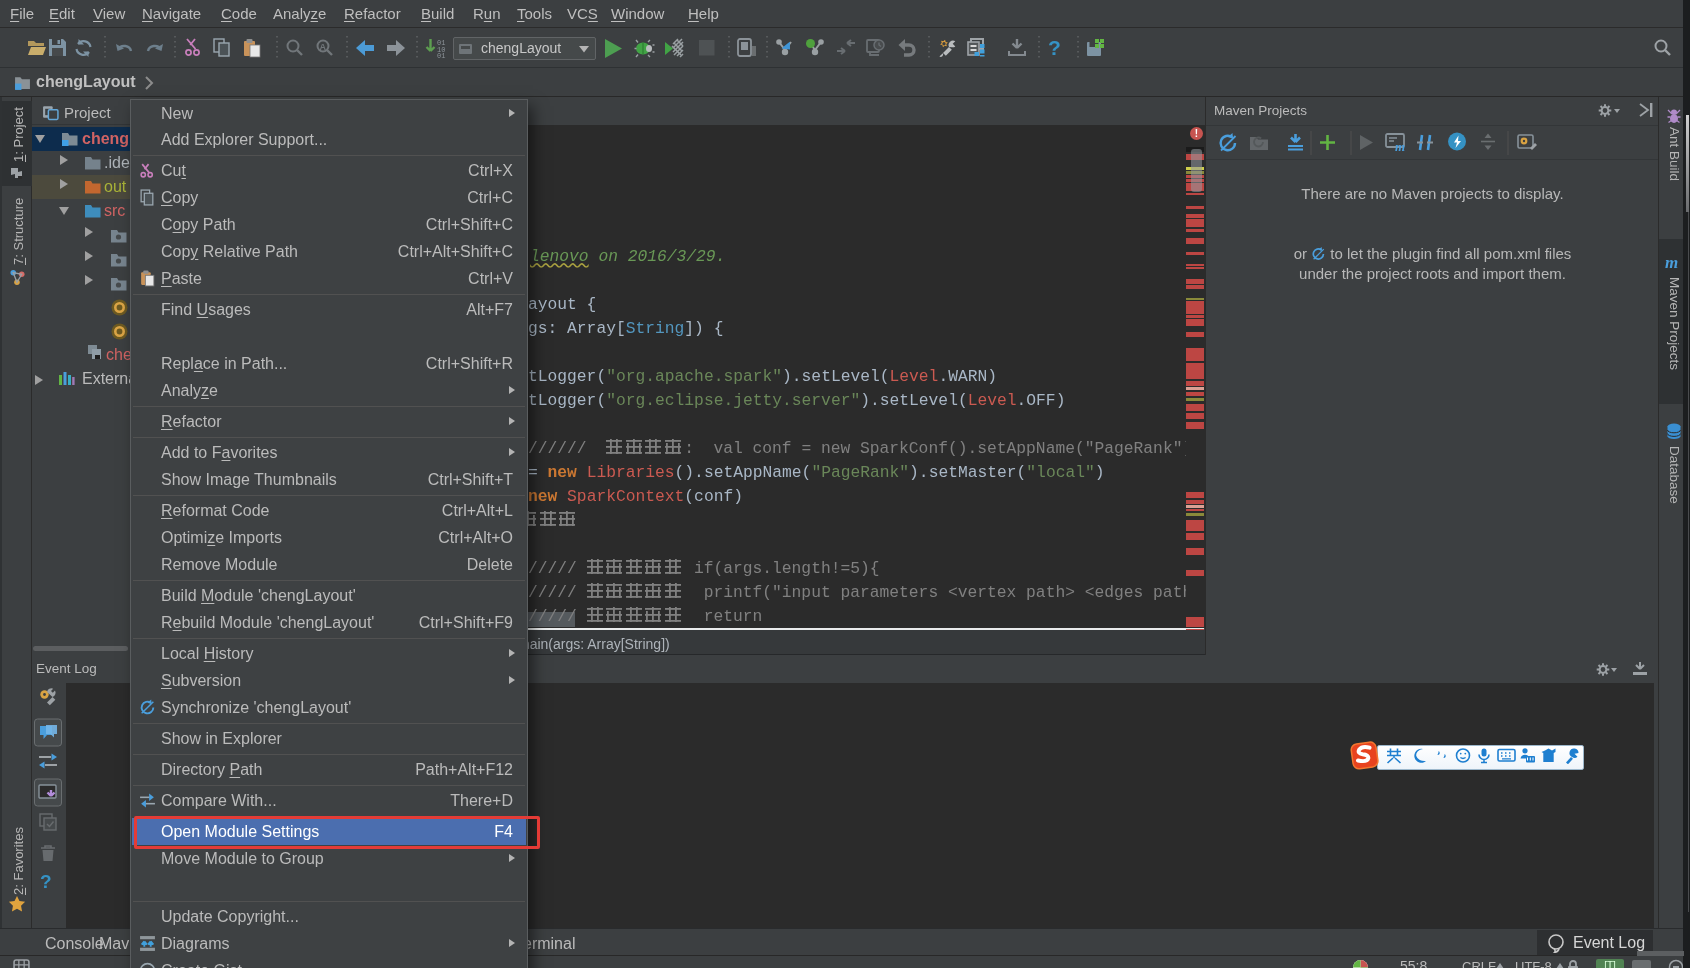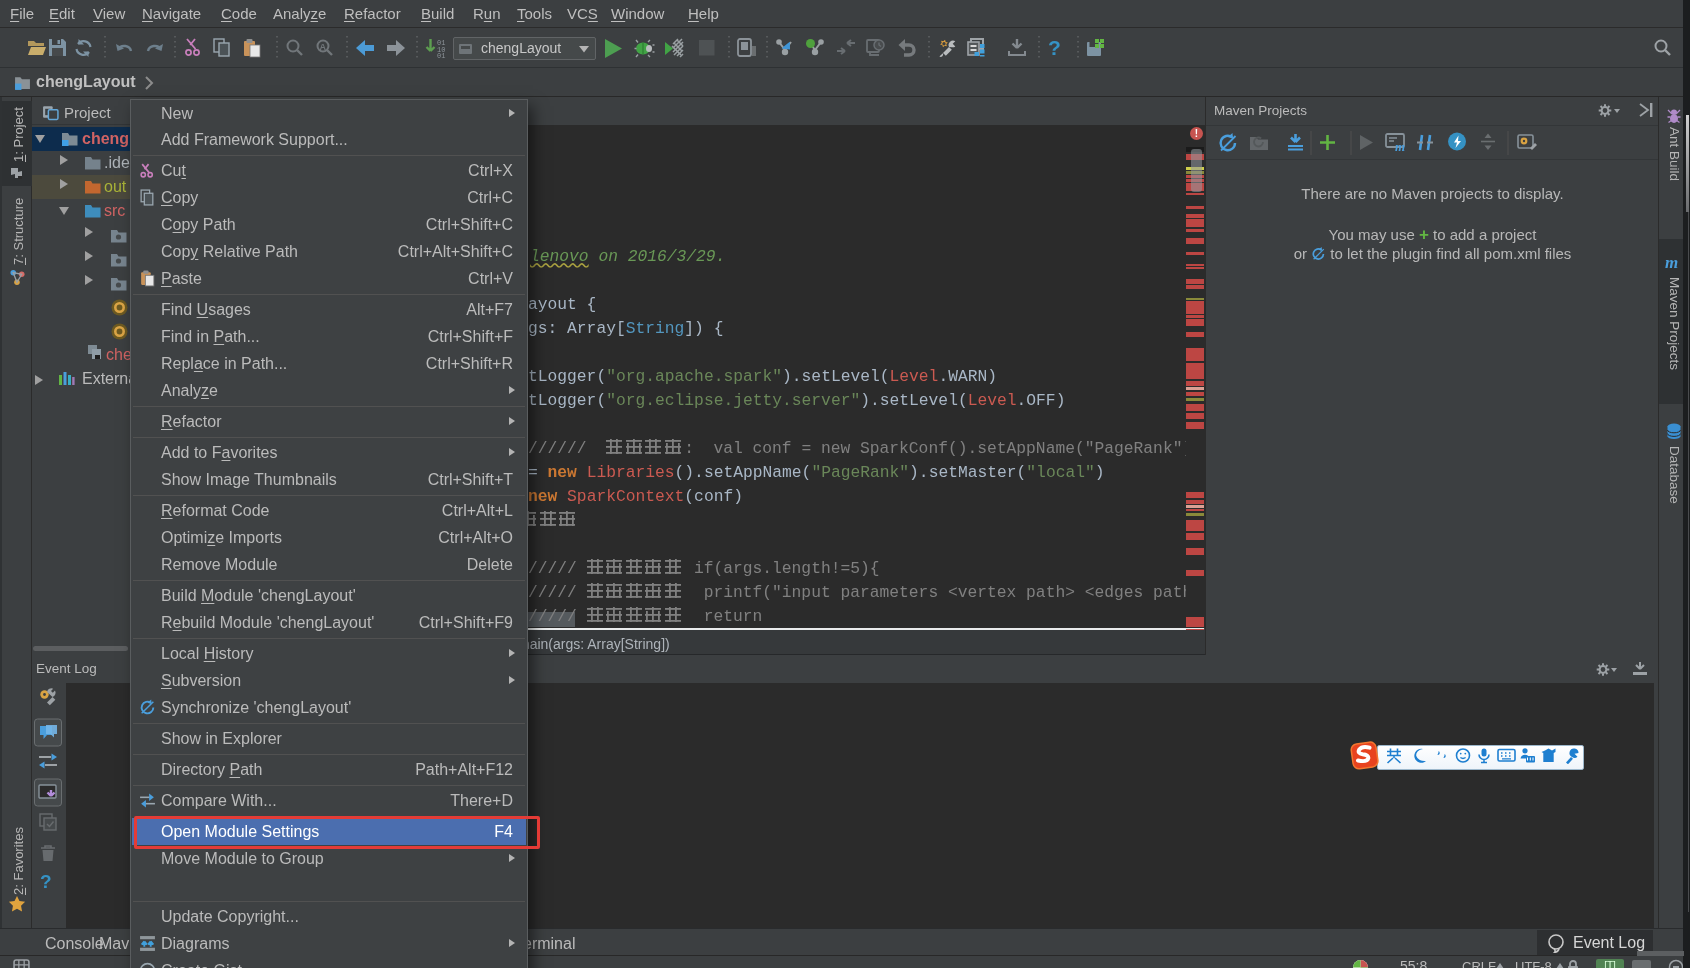--- a/index.html
+++ b/index.html
@@ -569,26 +569,26 @@
 
     <g transform="translate(312,6)">
           <rect x="0" y="2" width="15" height="13" rx="1.5" fill="none" stroke="#87929a" stroke-width="1.6"></rect>
           <circle cx="6" cy="8" r="3.4" fill="#d9a343"></circle>
           <circle cx="6" cy="8" r="1.2" fill="#3c3f41"></circle>
           <path d="M12 15 l5-5 2 2 -5 5 z" fill="#9da2a6"></path>
         </g>
   </svg>
   <div class="abs" style="left:0;top:62px;width:453px;height:1px;background:#333638"></div>
   <div class="msg" style="top:88px">There are no Maven projects to display.</div>
-  <div class="msg" style="top:128px">You may use <span style="color:#62b543;font-weight:bold;font-size:17px">+</span> to add a project</div>
   <div class="msg" style="top:148px">or <svg width="15" height="14" viewBox="0 0 20 20" style="vertical-align:-2px">
           <path d="M17 10 a7.2 7.2 0 1 1 -2.9-5.8" fill="none" stroke="#4a9edc" stroke-width="2.4"></path>
           <path d="M14.5 0 l.5 5.4 -5.3-1.3 z" fill="#4a9edc"></path>
           <path d="M3 17.5 L17.5 3" stroke="#4a9edc" stroke-width="1.8"></path>
         </svg> to let the plugin find all pom.xml files</div>
+  <div class="msg" style="top:168px">under the project roots and import them.</div>
 </div>
 
 <div id="rstripe" class="abs">
   <svg class="abs" style="left:7px;top:11px" width="16" height="16" viewBox="0 0 16 16">
         <ellipse cx="8" cy="4" rx="3" ry="2.6" fill="#b08bc9"></ellipse>
         <ellipse cx="8" cy="10.5" rx="4" ry="4.4" fill="#b08bc9"></ellipse>
         <path d="M2 2 l4 4 M14 2 l-4 4 M1.5 9 h3 M11.5 9 h3 M2.5 14.5 l3.5-2.5 M13.5 14.5 l-3.5-2.5" stroke="#b08bc9" stroke-width="1.3" fill="none"></path>
       </svg>
   <span class="vtextdn" style="left:23px;top:30px">Ant Build</span>
   <div class="abs" style="left:0;top:142px;width:25px;height:165px;background:#2e3133"></div>
@@ -741,21 +741,21 @@
         <rect x="5" y="7" width="6" height="5" fill="#9da2a6"></rect>
       </svg>
 </div>
 
 <div id="cmenu" class="abs">
   <div class="mitem" style="top:0px">
         <span class="lbl">New</span>
         <span class="arr"></span>
       </div>
   <div class="mitem" style="top:26px">
-        <span class="lbl">Add Framework Support...</span>
+        <span class="lbl">Add Explorer Support...</span>
       </div>
   <div class="msep" style="top:55px"></div>
   <div class="mitem" style="top:57px">
         <svg class="mico" viewBox="0 0 16 16">
           <path d="M3 2 L9.5 10 M9 2 L5.2 6.8" stroke="#c97fbc" stroke-width="1.6" fill="none"></path>
           <circle cx="4" cy="12" r="2" fill="none" stroke="#c97fbc" stroke-width="1.5"></circle>
           <circle cx="10.5" cy="12" r="2" fill="none" stroke="#c97fbc" stroke-width="1.5"></circle>
         </svg>
         <span class="lbl">Cu<u>t</u></span>
         <span class="sc">Ctrl+X</span>
@@ -782,24 +782,20 @@
           <rect x="4" y="0.5" width="5" height="3" rx="1" fill="#8f8f8f"></rect>
           <rect x="6" y="5" width="8" height="10" fill="#e8e8e8" stroke="#777" stroke-width="0.8"></rect>
         </svg>
         <span class="lbl"><u>P</u>aste</span>
         <span class="sc">Ctrl+V</span>
       </div>
   <div class="msep" style="top:194px"></div>
   <div class="mitem" style="top:196px">
         <span class="lbl">Find <u>U</u>sages</span>
         <span class="sc">Alt+F7</span>
-      </div>
-  <div class="mitem" style="top:223px">
-        <span class="lbl">Find in <u>P</u>ath...</span>
-        <span class="sc">Ctrl+Shift+F</span>
       </div>
   <div class="mitem" style="top:250px">
         <span class="lbl">Repl<u>a</u>ce in Path...</span>
         <span class="sc">Ctrl+Shift+R</span>
       </div>
   <div class="mitem" style="top:277px">
         <span class="lbl">Analy<u>z</u>e</span>
         <span class="arr"></span>
       </div>
   <div class="msep" style="top:306px"></div>

